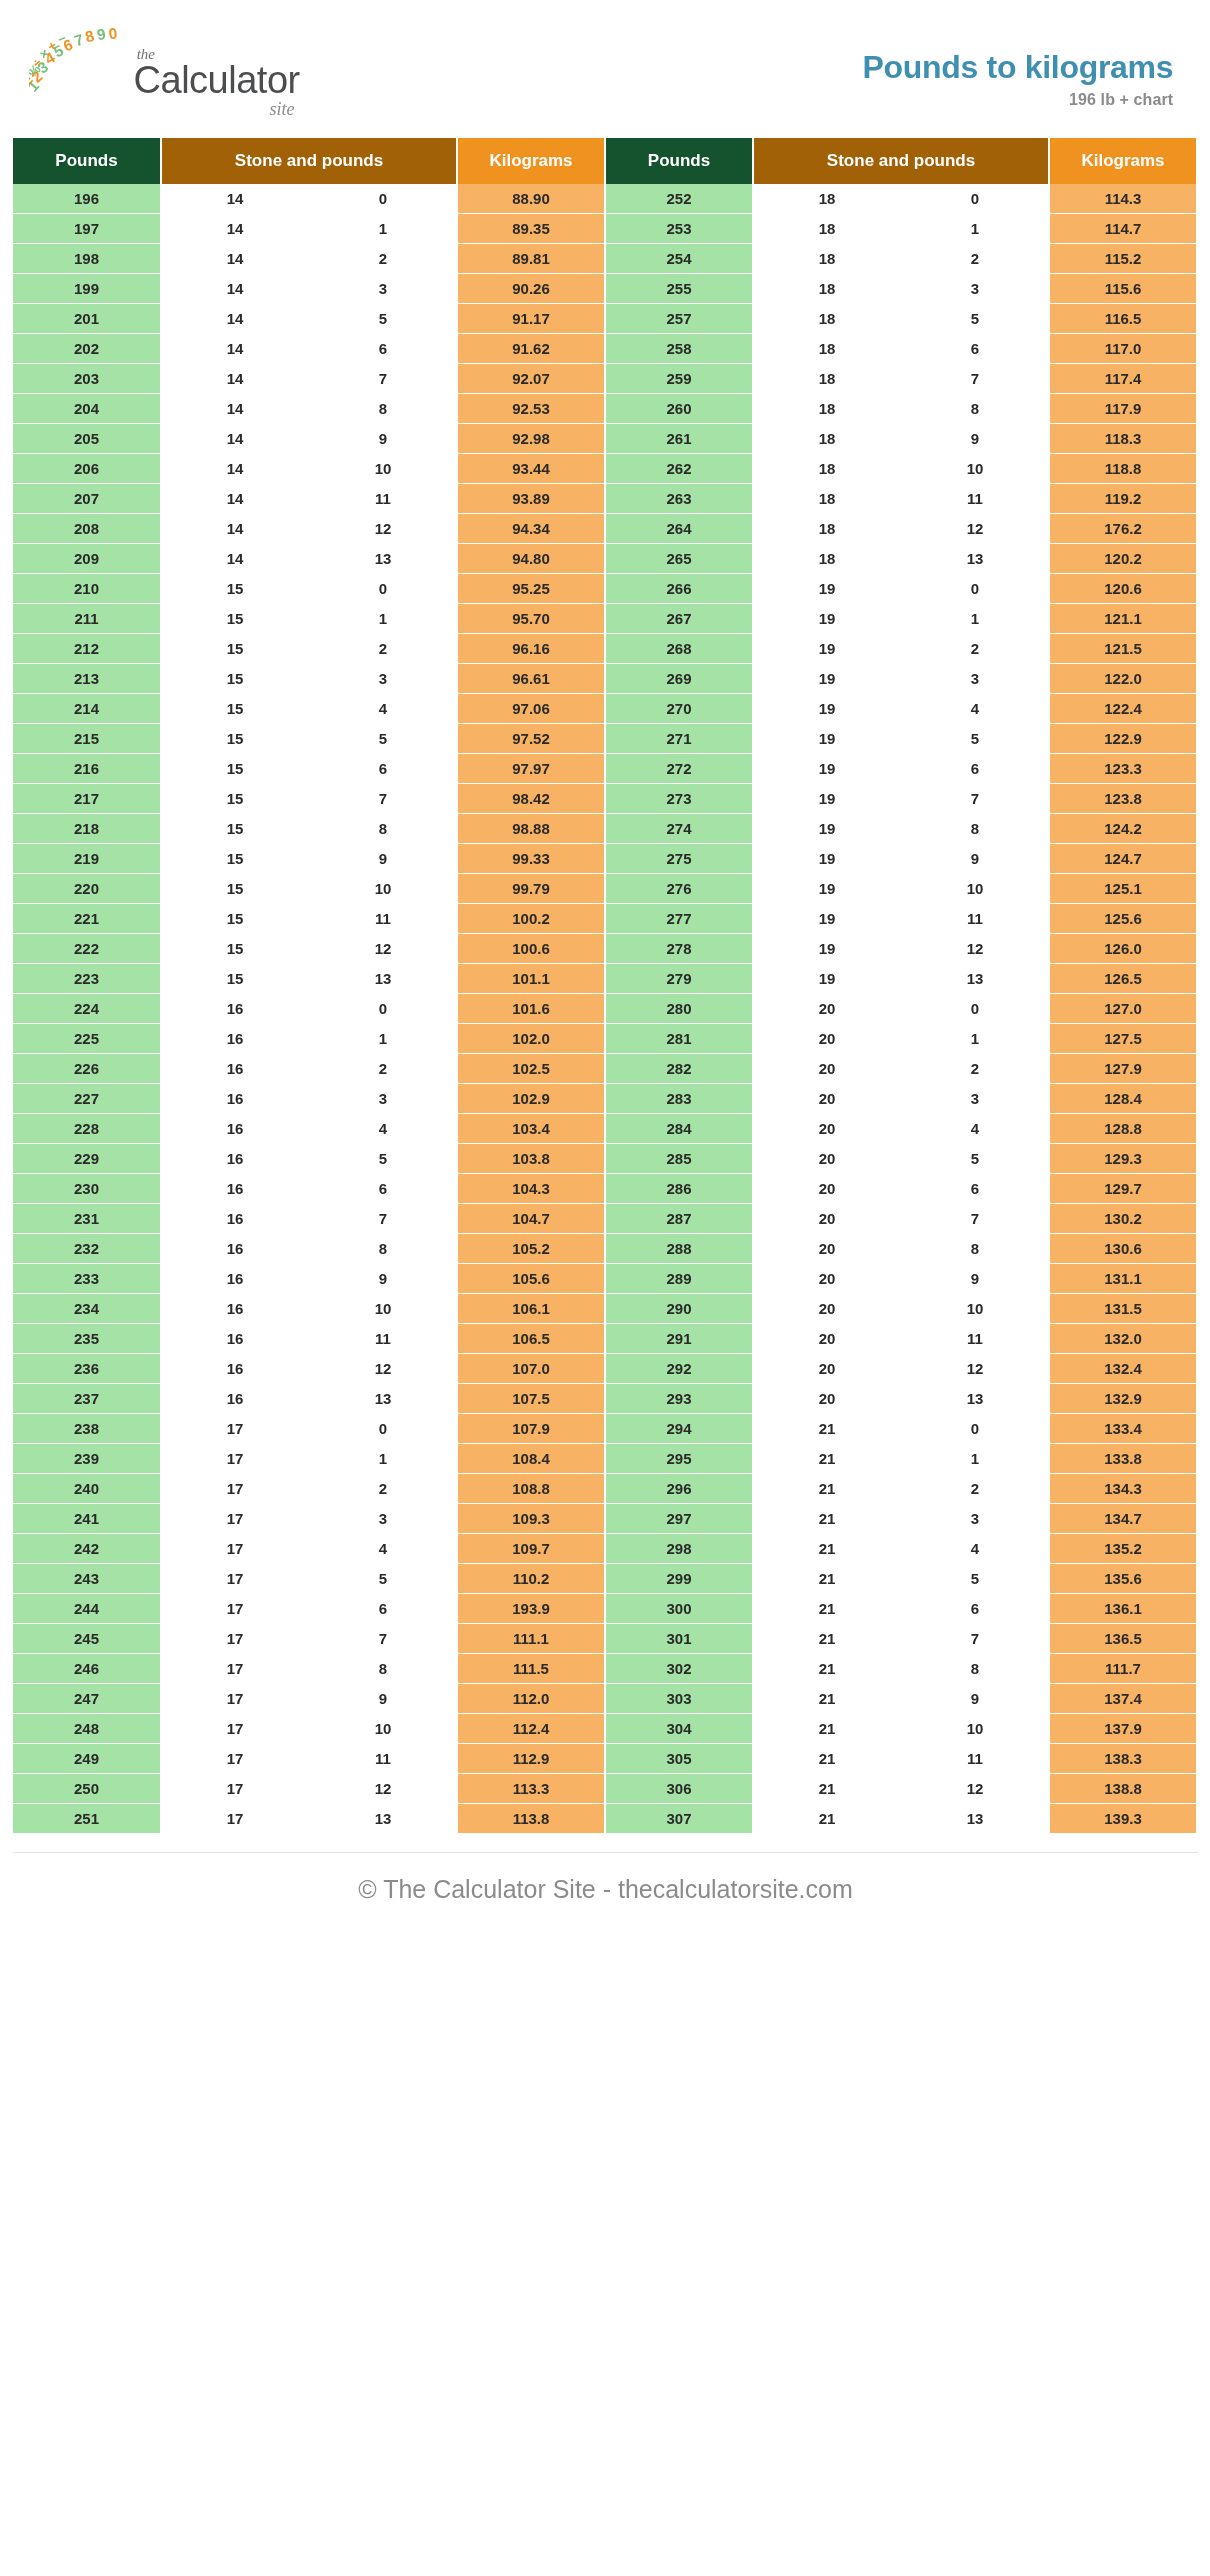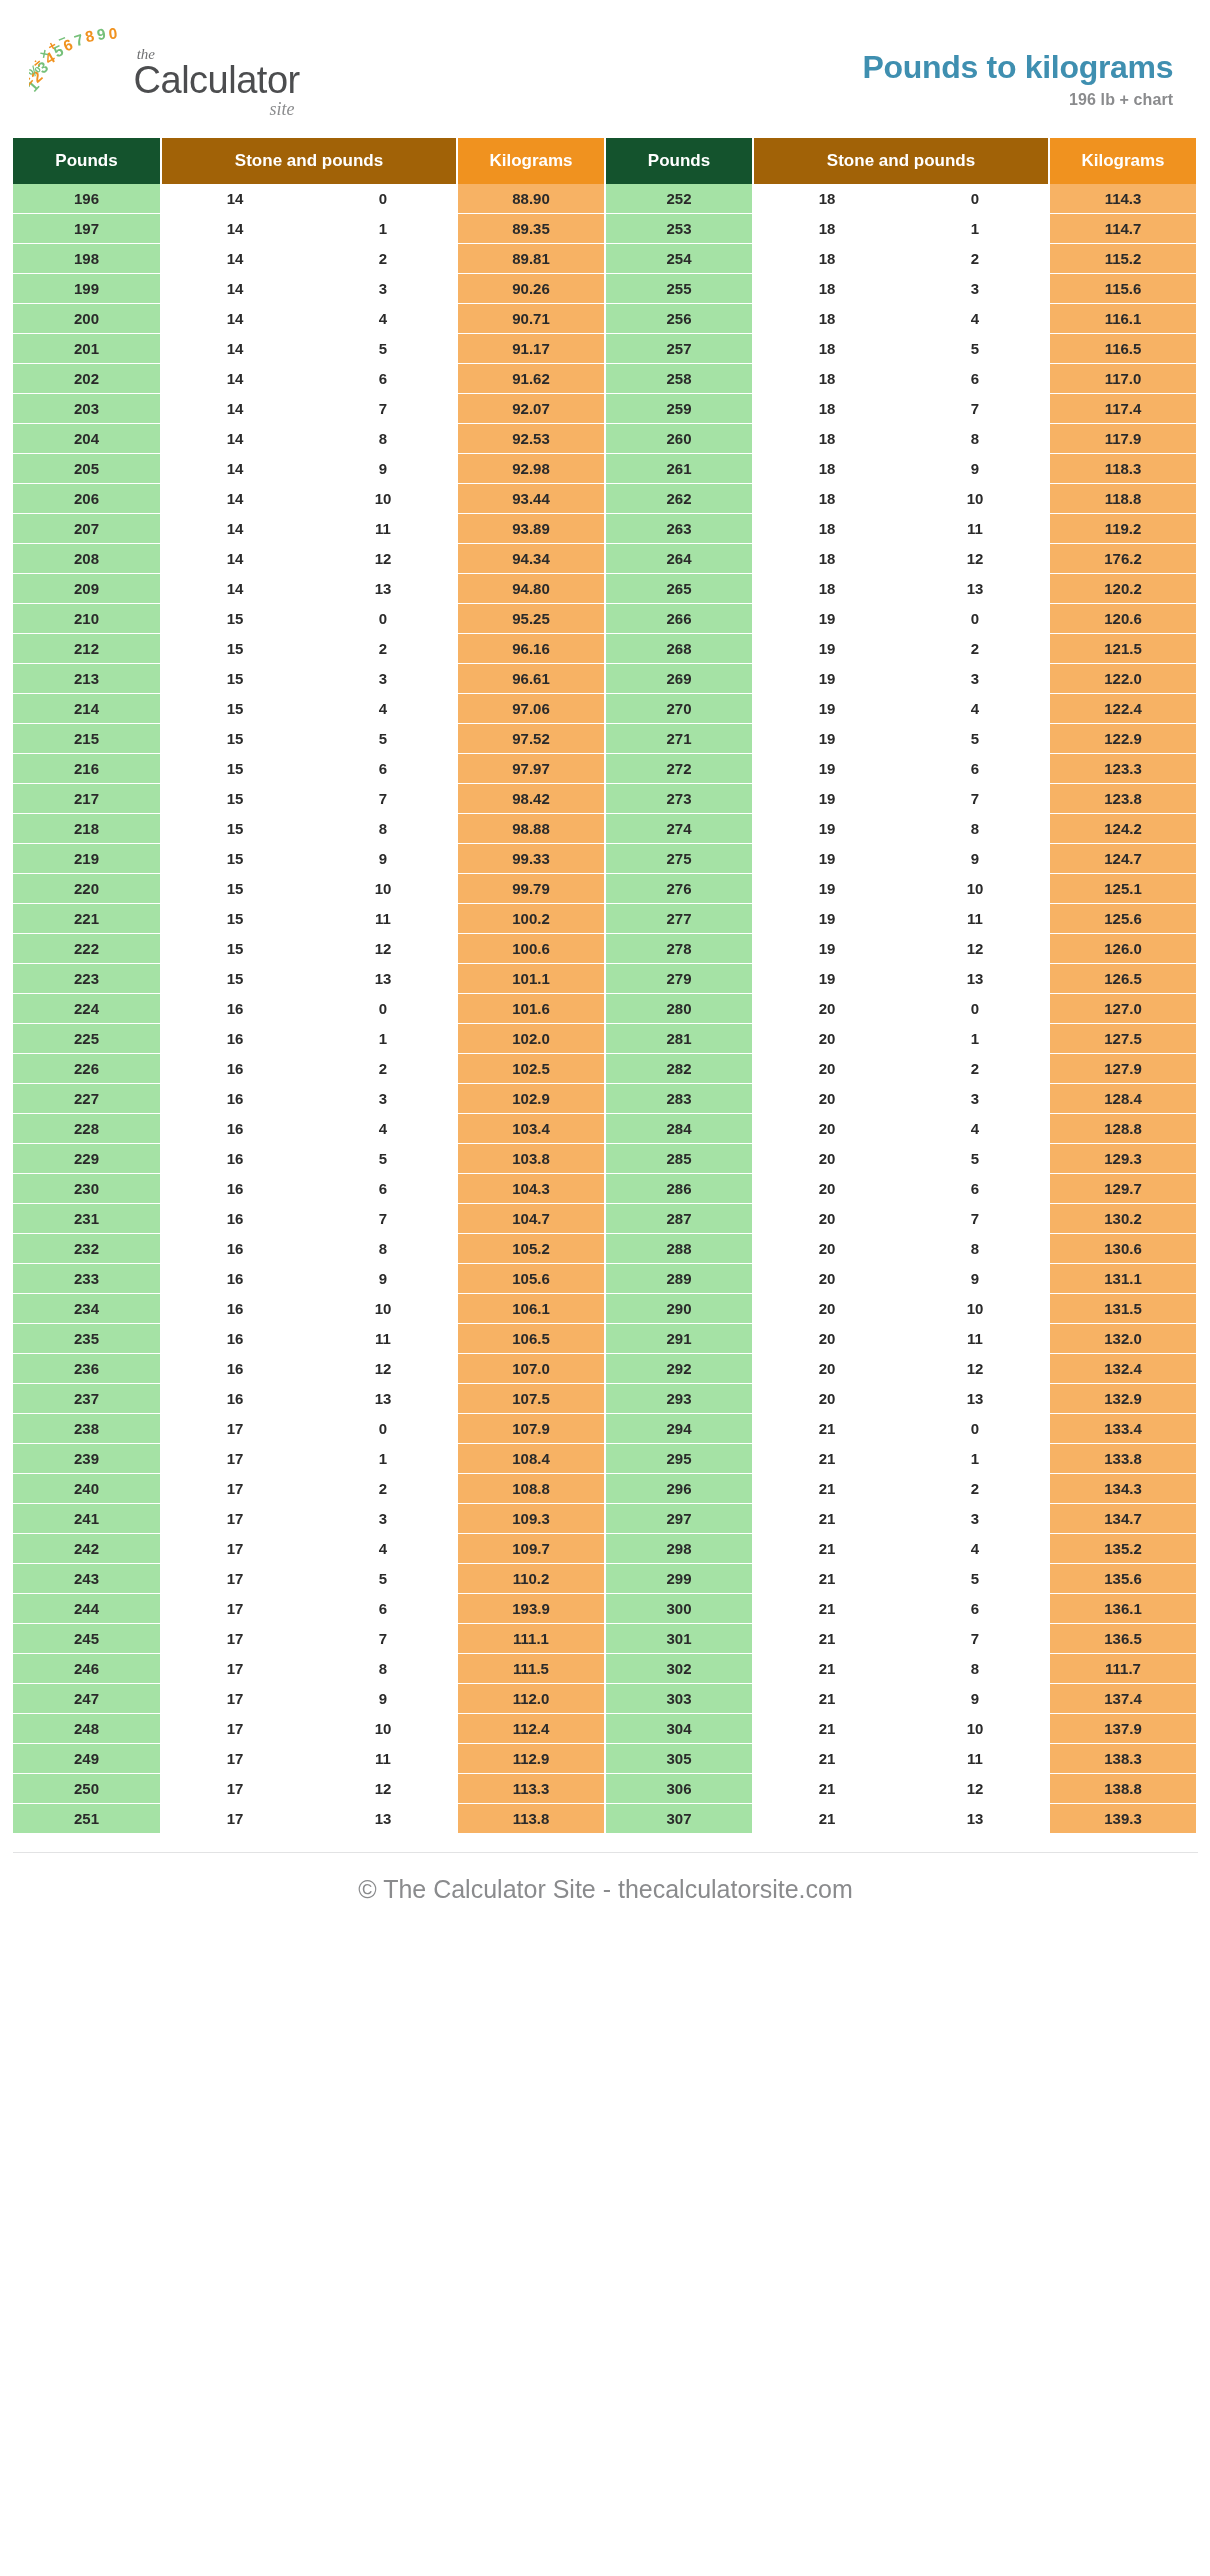--- a/index.html
+++ b/index.html
@@ -225,30 +225,20 @@
           <td class="c-pounds">199</td>
           <td class="c-stone">14</td>
           <td class="c-lbs">3</td>
           <td class="c-kg">90.26</td>
           <td class="c-pounds">255</td>
           <td class="c-stone">18</td>
           <td class="c-lbs">3</td>
           <td class="c-kg last">115.6</td>
         </tr>
         <tr>
-          <td class="c-pounds">200</td>
-          <td class="c-stone">14</td>
-          <td class="c-lbs">4</td>
-          <td class="c-kg">90.71</td>
-          <td class="c-pounds">256</td>
-          <td class="c-stone">18</td>
-          <td class="c-lbs">4</td>
-          <td class="c-kg last">116.1</td>
-        </tr>
-        <tr>
           <td class="c-pounds">201</td>
           <td class="c-stone">14</td>
           <td class="c-lbs">5</td>
           <td class="c-kg">91.17</td>
           <td class="c-pounds">257</td>
           <td class="c-stone">18</td>
           <td class="c-lbs">5</td>
           <td class="c-kg last">116.5</td>
         </tr>
         <tr>
@@ -335,20 +325,30 @@
           <td class="c-pounds">210</td>
           <td class="c-stone">15</td>
           <td class="c-lbs">0</td>
           <td class="c-kg">95.25</td>
           <td class="c-pounds">266</td>
           <td class="c-stone">19</td>
           <td class="c-lbs">0</td>
           <td class="c-kg last">120.6</td>
         </tr>
         <tr>
+          <td class="c-pounds">211</td>
+          <td class="c-stone">15</td>
+          <td class="c-lbs">1</td>
+          <td class="c-kg">95.70</td>
+          <td class="c-pounds">267</td>
+          <td class="c-stone">19</td>
+          <td class="c-lbs">1</td>
+          <td class="c-kg last">121.1</td>
+        </tr>
+        <tr>
           <td class="c-pounds">212</td>
           <td class="c-stone">15</td>
           <td class="c-lbs">2</td>
           <td class="c-kg">96.16</td>
           <td class="c-pounds">268</td>
           <td class="c-stone">19</td>
           <td class="c-lbs">2</td>
           <td class="c-kg last">121.5</td>
         </tr>
         <tr>

